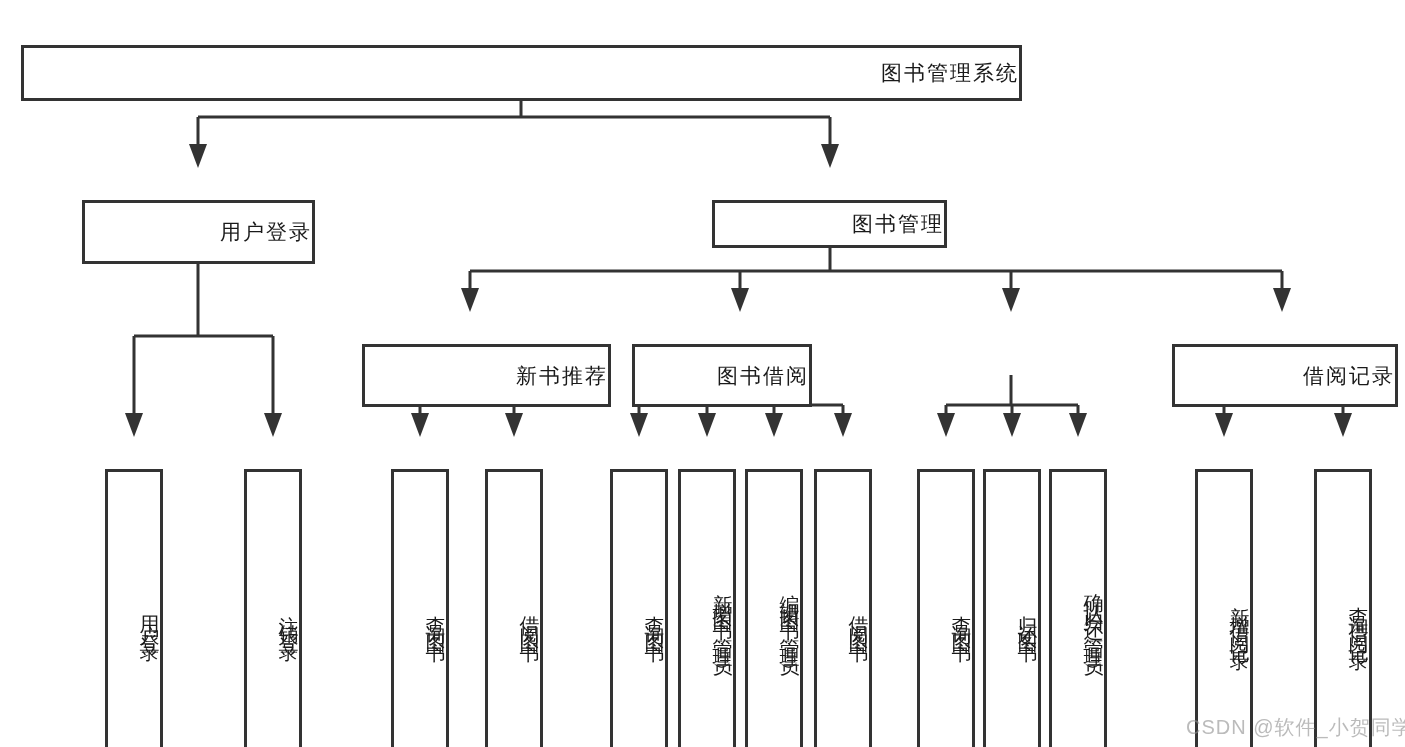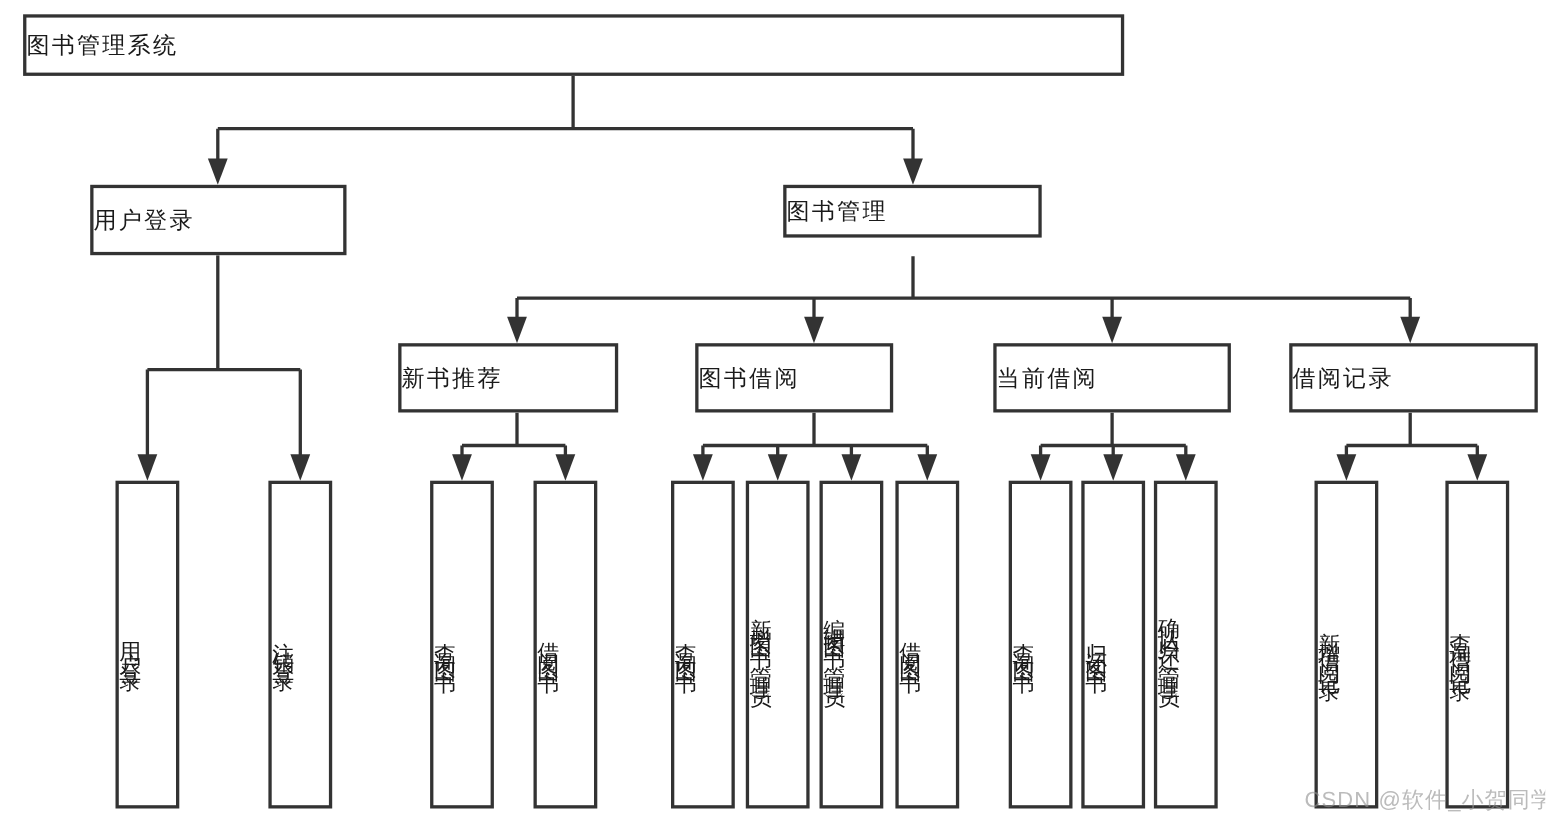--- a/index.html
+++ b/index.html
@@ -3,21 +3,21 @@
 <meta charset="utf-8">
 <style>
   html,body{margin:0;padding:0;background:#ffffff;}
   .canvas{
     position:relative;width:1405px;height:747px;background:#ffffff;
     font-family:"Liberation Sans","DejaVu Sans",sans-serif;color:#1a1a1a;overflow:hidden;
   }
   .connectors{position:absolute;left:0;top:0;z-index:1;}
   .node{
     position:absolute;box-sizing:border-box;border:3px solid #333333;background:#ffffff;
-    display:flex;align-items:center;justify-content:flex-start;z-index:2;
+    display:flex;align-items:center;justify-content:flex-end;z-index:2;margin-top:32px;
   }
   .hbox span{font-size:21px;letter-spacing:2px;white-space:nowrap;}
   .vbox span{
     writing-mode:vertical-rl;text-orientation:mixed;
     font-size:20px;letter-spacing:9px;line-height:1;white-space:nowrap;
   }
   .watermark{
     position:absolute;left:1186px;top:714px;z-index:6;
     font-size:20px;letter-spacing:1px;color:rgba(145,145,145,0.62);white-space:nowrap;
   }
@@ -71,28 +71,25 @@
     <span>图书管理系统</span>
   </div>
 
   <div class="node hbox" style="left:82px;top:168px;width:233px;height:64px">
     <span>用户登录</span>
   </div>
   <div class="node hbox" style="left:712px;top:168px;width:235px;height:48px">
     <span>图书管理</span>
   </div>
 
-  <div class="node hbox" style="left:362px;top:312px;width:200px;height:63px">
+  <div class="node hbox" style="left:362px;top:312px;width:249px;height:63px">
     <span>新书推荐</span>
   </div>
   <div class="node hbox" style="left:632px;top:312px;width:180px;height:63px">
     <span>图书借阅</span>
-  </div>
-  <div class="node hbox" style="left:903px;top:312px;width:216px;height:63px">
-    <span>当前借阅</span>
   </div>
   <div class="node hbox" style="left:1172px;top:312px;width:226px;height:63px">
     <span>借阅记录</span>
   </div>
 
   <div class="node vbox" style="left:105px;top:437px;width:58px;height:298px">
     <span>用户登录</span>
   </div>
   <div class="node vbox" style="left:244px;top:437px;width:58px;height:298px">
     <span>注销登录</span>

